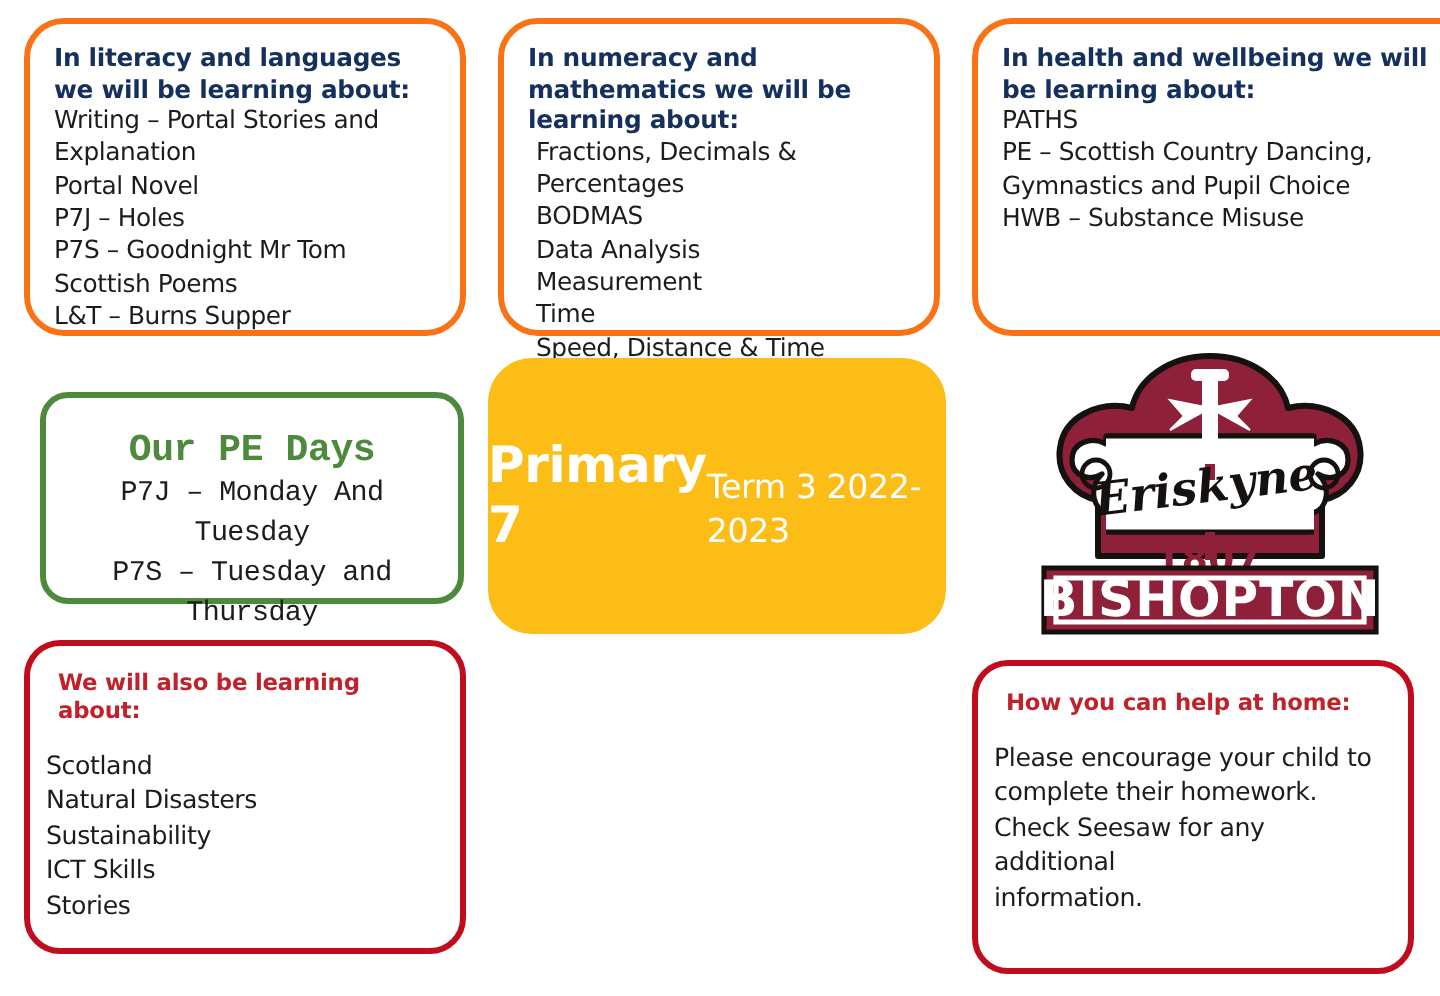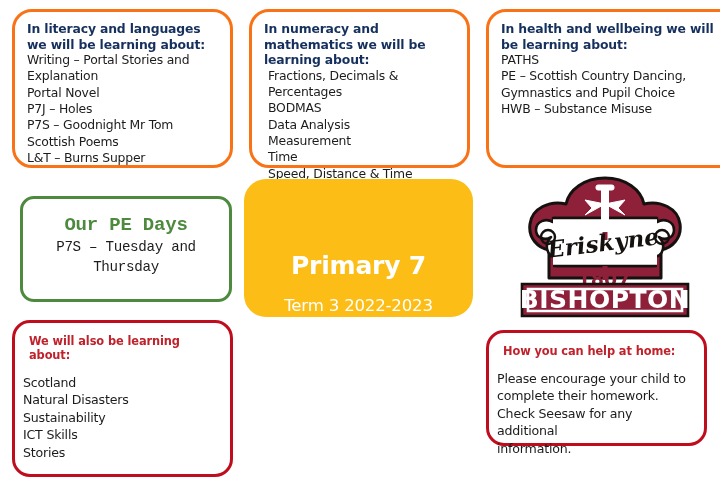--- a/index.html
+++ b/index.html
@@ -97,23 +97,23 @@
     letter-spacing: -0.3px;
   }
 
   
   .card-yellow {
     position: absolute;
     box-sizing: border-box;
     background: #fbbd16;
     border-radius: 22px;
     display: flex;
-    flex-direction: column;
+    flex-direction: row;
     align-items: center;
-    justify-content: flex-end;
+    justify-content: center;
   }
   .yellow-title {
     color: #ffffff;
     font-weight: bold;
     font-size: 25px;
     line-height: 30px;
     letter-spacing: -0.2px;
   }
   .yellow-sub {
     color: #ffffff;
@@ -176,20 +176,21 @@
         <div>PE – Scottish Country Dancing,</div>
         <div>Gymnastics and Pupil Choice</div>
         <div>HWB – Substance Misuse</div>
       </div>
     </div>
   </div>
 
   <div class="card card-green" style="left:20px; top:196px; width:212px; height:106px;font-family:Liberation Mono, monospace;">
     <div style="padding:14px 6px 0 6px;">
       <div class="pe-title">Our PE Days</div>
+      <div class="pe-line">P7J – Monday And Tuesday</div>
       <div class="pe-line">P7S – Tuesday and Thursday</div>
     </div>
   </div>
 
   <div class="card-yellow" style="left:244px; top:179px; width:229px; height:138px;">
     <div class="yellow-title">Primary 7</div>
     <div class="yellow-sub">Term 3 2022-2023</div>
   </div>
 
   <div class="logo-wrap" style="left:508px; top:174px; width:194px; height:145px;">
@@ -251,21 +252,21 @@
         <div>Scotland</div>
         <div>Natural Disasters</div>
         <div>Sustainability</div>
         <div>ICT Skills</div>
         <div>Stories</div>
       </div>
     </div>
   </div>
 
 
-  <div class="card card-red" style="left:486px; top:330px; width:221px; height:116px;">
+  <div class="card card-red" style="left:486px; top:330px; width:221px; height:157px;">
     <div style="padding:11px 8px 0 8px;">
       <div class="hdr-red">How you can help at home:</div>
       <div class="body-red-box">
         <div>Please encourage your child to</div>
         <div>complete their homework.</div>
         <div>Check Seesaw for any additional</div>
         <div>information.</div>
       </div>
     </div>
   </div>

